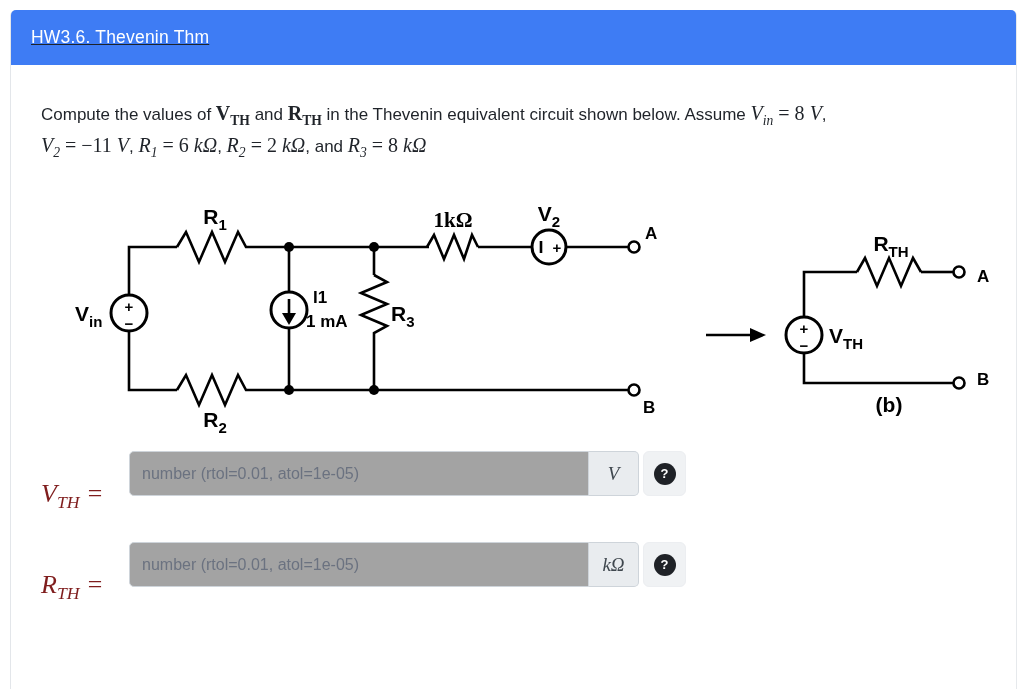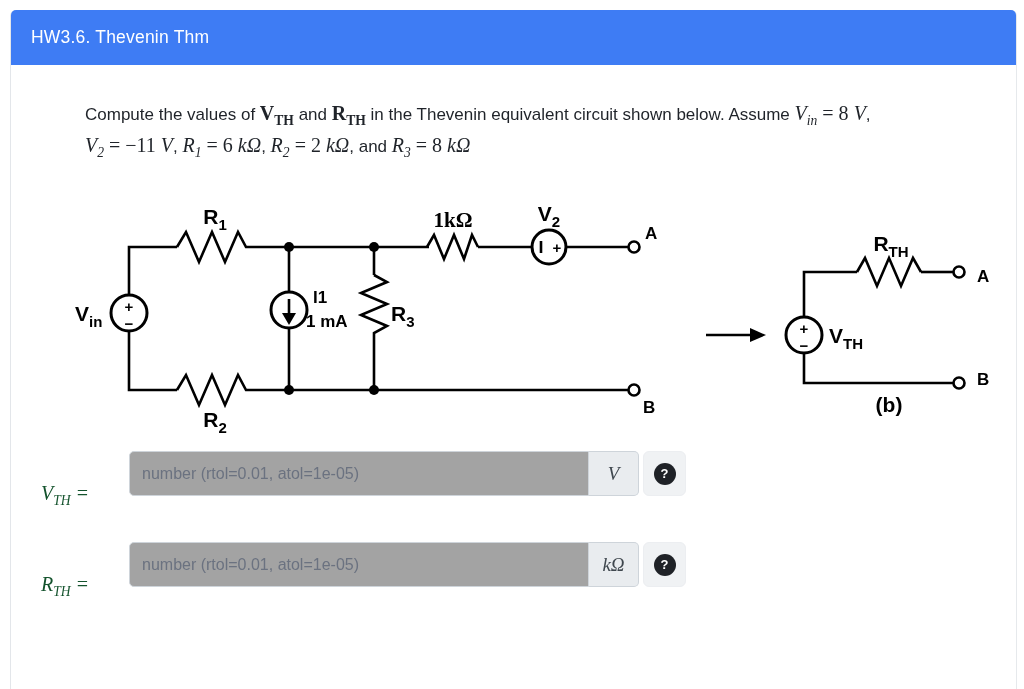--- a/index.html
+++ b/index.html
@@ -1,44 +1,44 @@
 <!DOCTYPE html>
 <html><head>
 <meta charset="utf-8">
 <style>
   html,body{margin:0;padding:0;background:#fff;}
   body{width:1024px;height:689px;overflow:hidden;}
   .page{position:relative;width:1024px;height:689px;font-family:"Liberation Sans",sans-serif;color:#1f2329;background:#fff;}
   .card{position:absolute;left:10px;top:10px;width:1007px;height:679px;box-sizing:border-box;background:#fff;
-        border-left:1px solid #e3e6ea;border-right:1px solid #e6e9ec;border-radius:6px 6px 0 0;}
+        border-left:1px solid #e3e6ea;border-right:1px solid #e6e9ec;border-radius:6px 6px 0 0;text-decoration:underline;}
   .card-header{height:55px;background:#3e7cf4;border-radius:5px 5px 0 0;display:flex;align-items:center;
         padding-left:20px;color:#fff;font-size:17.5px;letter-spacing:.2px;}
   
   .problem{position:absolute;left:30px;top:88px;font-size:17px;line-height:31px;color:#1f2329;}
-  .pline{white-space:nowrap;margin-left:44px;}
+  .pline{white-space:nowrap;}
   .m{font-family:"Liberation Serif",serif;font-size:20px;}
   .mi{font-family:"Liberation Serif",serif;font-size:20px;font-style:italic;}
   .mb{font-family:"Liberation Serif",serif;font-size:20px;font-weight:bold;}
   sub{font-size:68%;line-height:0;}
   
   svg.circuit{position:absolute;left:58px;top:185px;}
   .w{fill:none;stroke:#000;stroke-width:2.6px;}
   .thick{fill:none;stroke:#000;stroke-width:3px;}
   .term{fill:#fff;stroke:#000;stroke-width:2.6px;}
   .dot{fill:#000;stroke:none;}
   .cl{font-family:"Liberation Sans",sans-serif;font-weight:bold;font-size:21px;fill:#000;}
   .cl2{font-family:"Liberation Sans",sans-serif;font-weight:bold;font-size:17px;fill:#000;}
   .cls{font-size:15px;}
   .serl{font-family:"Liberation Serif",serif;font-weight:bold;font-size:21px;fill:#000;}
   .pm{font-family:"Liberation Sans",sans-serif;font-weight:bold;font-size:15px;fill:#000;}
   
   .answer-row{position:absolute;left:30px;display:flex;align-items:center;height:45px;}
   .row-vth{top:441px;}
   .row-rth{top:532px;}
-  .ans-label{width:88px;font-family:"Liberation Serif",serif;font-style:italic;font-size:20px;color:#14532d;margin-top:40px;}
+  .ans-label{width:88px;font-family:"Liberation Serif",serif;font-style:italic;font-size:26px;color:#7f1d1d;margin-top:40px;}
   .input-group{display:flex;align-items:stretch;height:45px;}
   input.num{width:460px;box-sizing:border-box;border:1px solid #ced4da;border-radius:5px 0 0 5px;
         padding:0 12px;font-size:16px;font-family:"Liberation Sans",sans-serif;color:#212529;outline:none;background:#a3a3a3;}
   input.num::placeholder{color:#6b7280;opacity:1;}
   .unit{display:flex;align-items:center;justify-content:center;min-width:50px;padding:0 13px;box-sizing:border-box;
         background:#e9ecef;border:1px solid #ced4da;border-left:0;border-radius:0 5px 5px 0;
         font-family:"Liberation Serif",serif;font-style:italic;font-size:19px;color:#3f474e;}
   .help{margin-left:4px;width:43px;border-radius:6px;background:#f0f2f4;border:1px solid #eceef1;box-sizing:border-box;
         display:flex;align-items:center;justify-content:center;cursor:pointer;}
   .qmark{width:22px;height:22px;border-radius:50%;background:#1f2227;color:#fff;font-size:13px;font-weight:bold;

